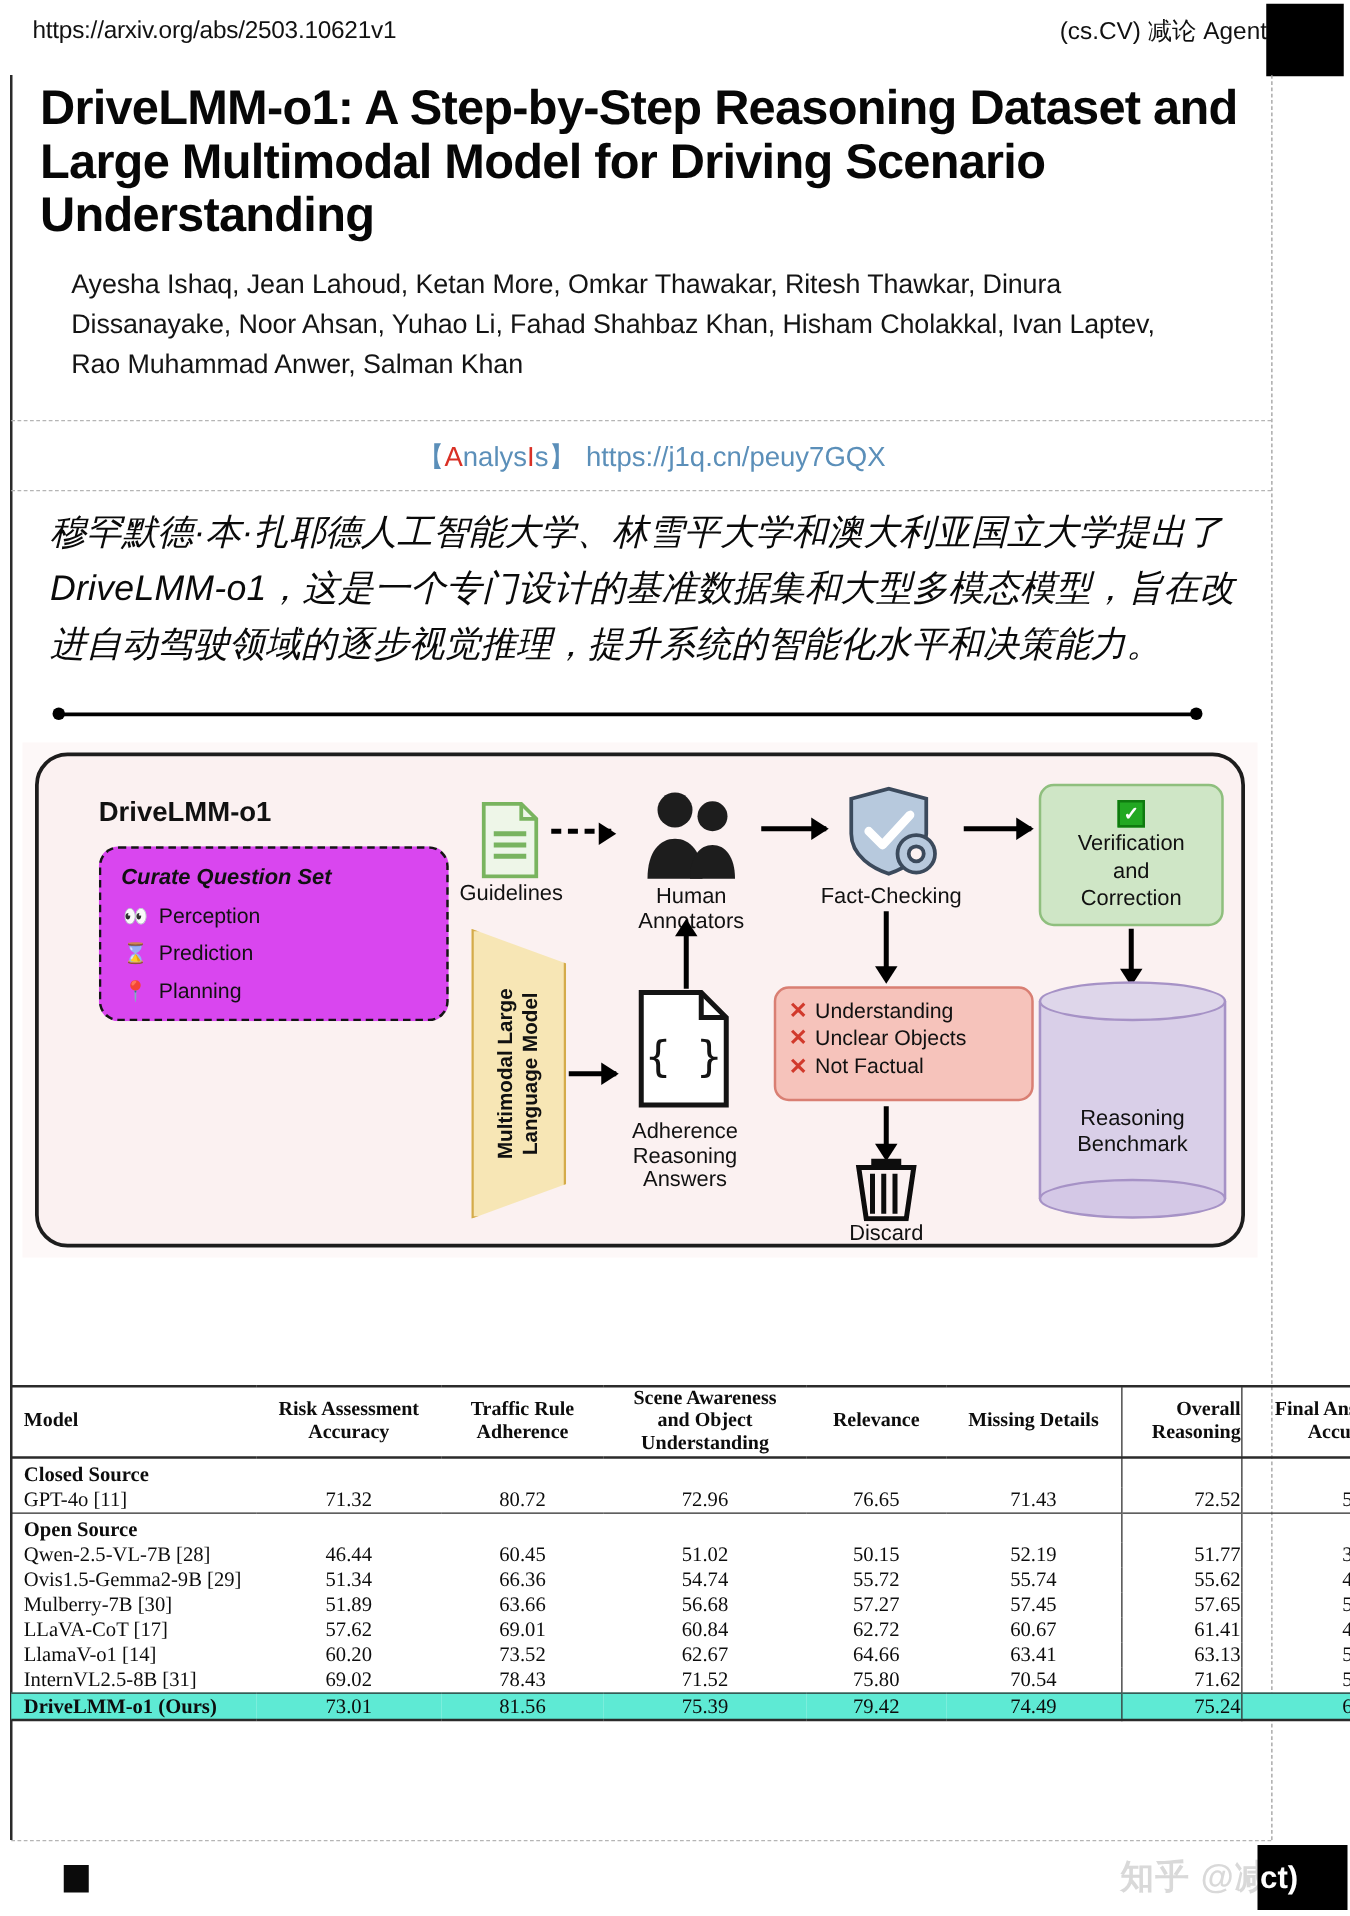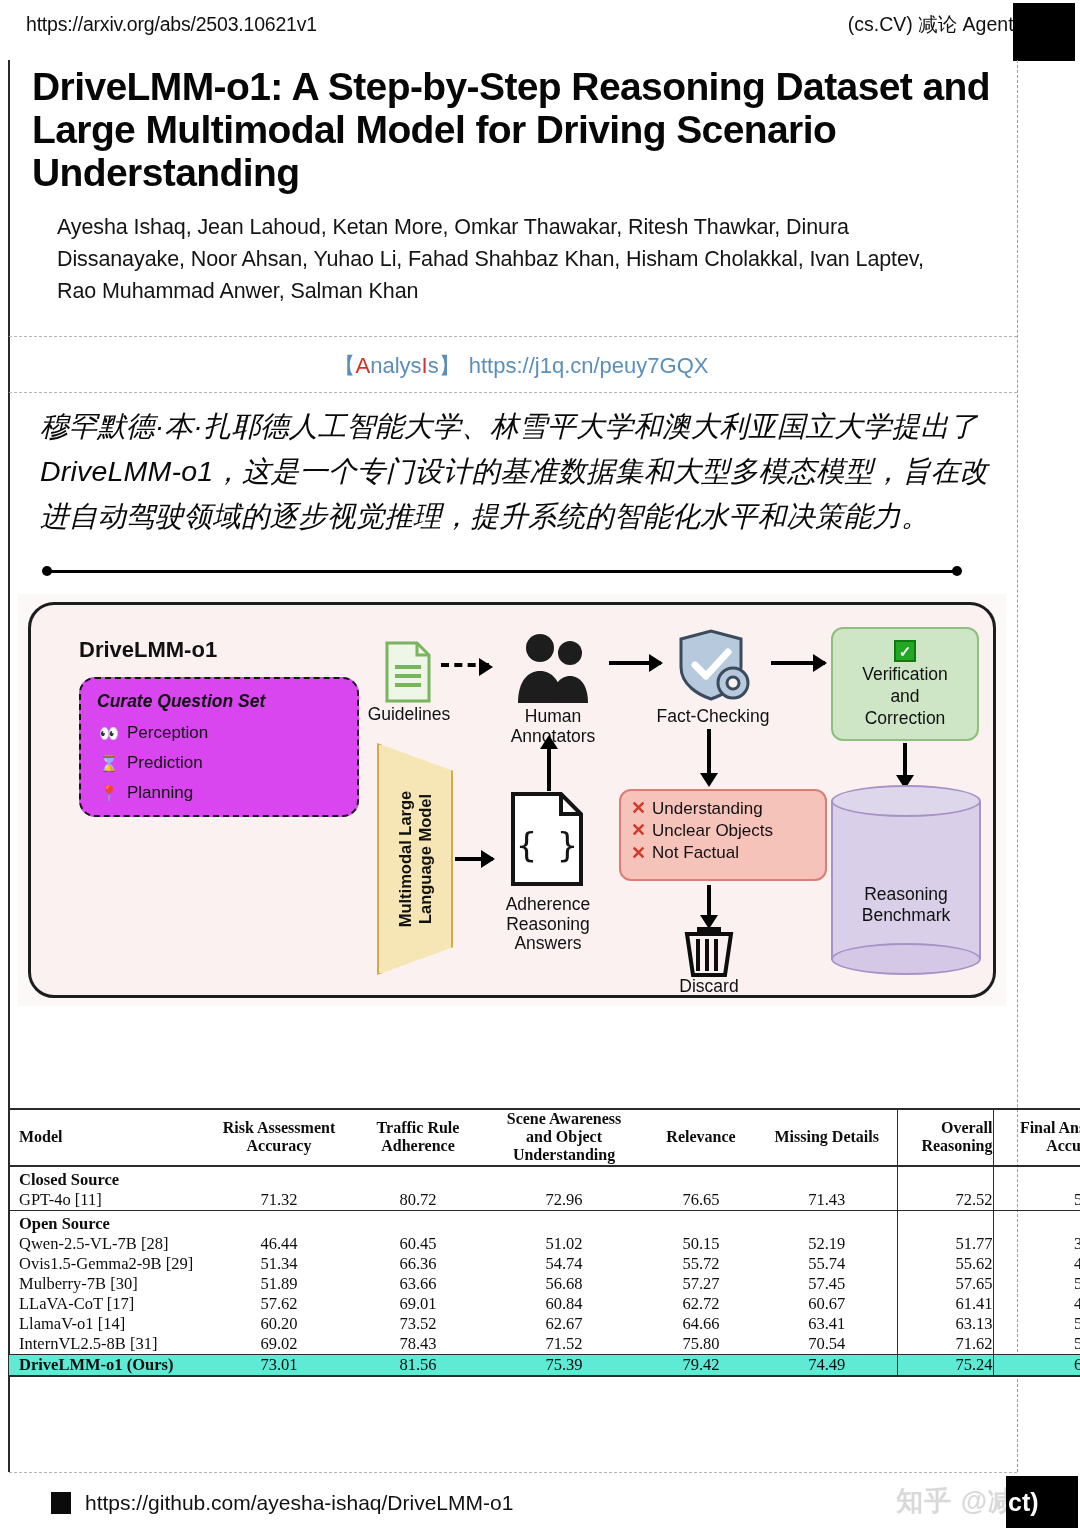--- a/index.html
+++ b/index.html
@@ -538,16 +538,15 @@
           <td class="num vl">75.24</td>
           <td class="num vl">62.36</td>
         </tr>
       </tbody>
   </table>
 </div>
 
 <div class="footsep"></div>
 <div class="footer">
   <div class="footsq"></div>
-  <div class="footlink">https://github.com/ayesha-ishaq/DriveLMM-o1</div>
 </div>
 <div class="watermark">知乎 @减论</div>
 <div class="redirect">ct)</div>
 
 </body></html>

